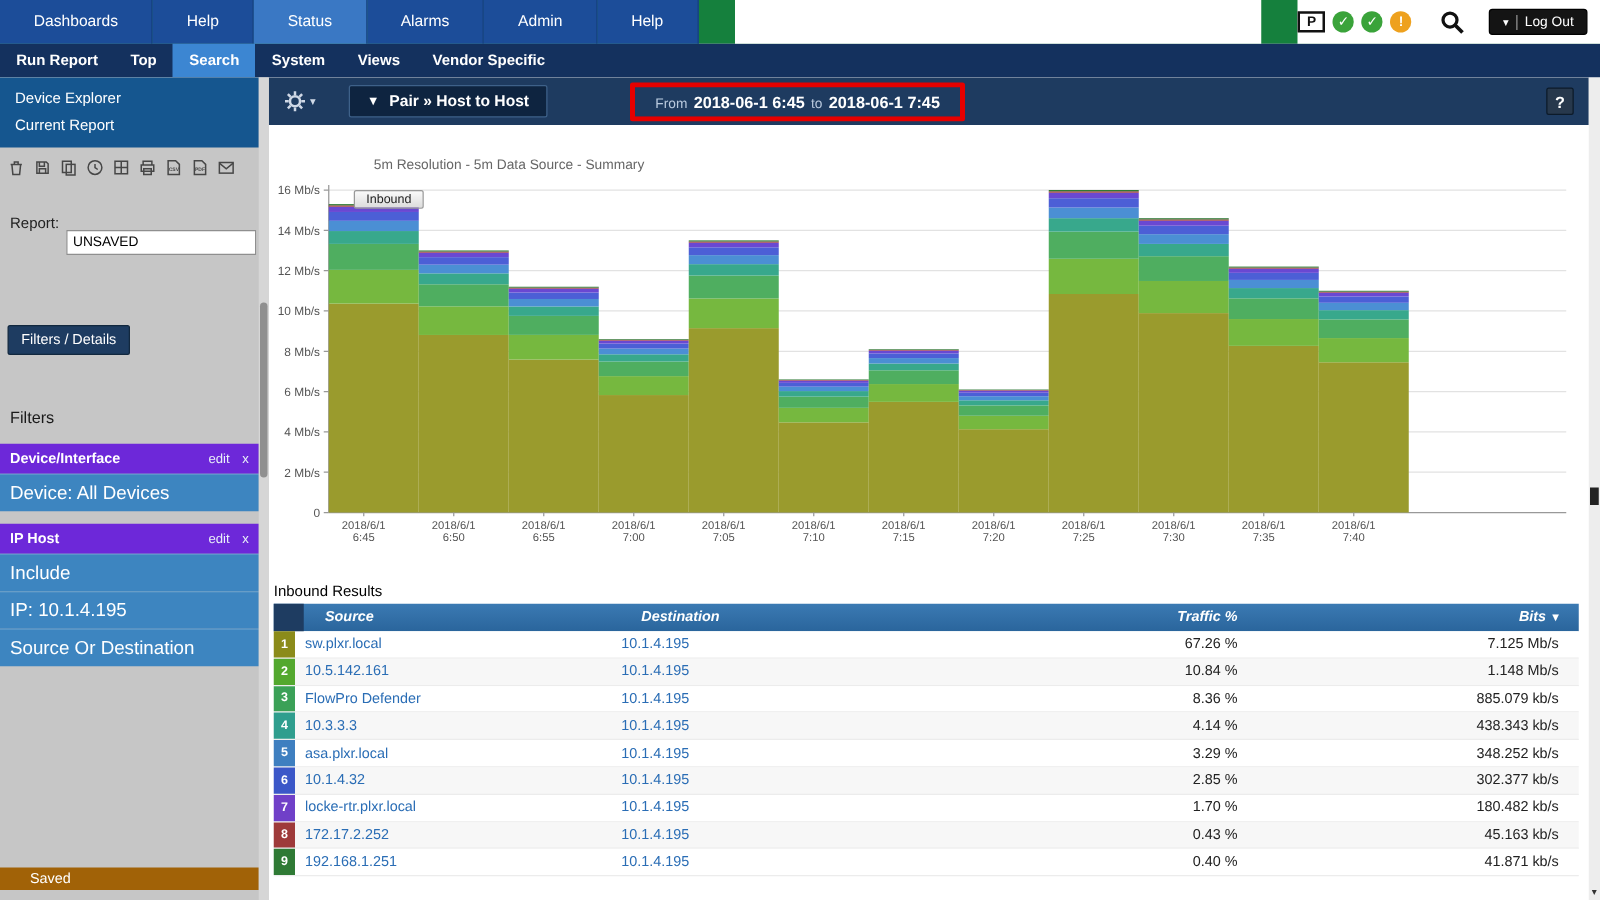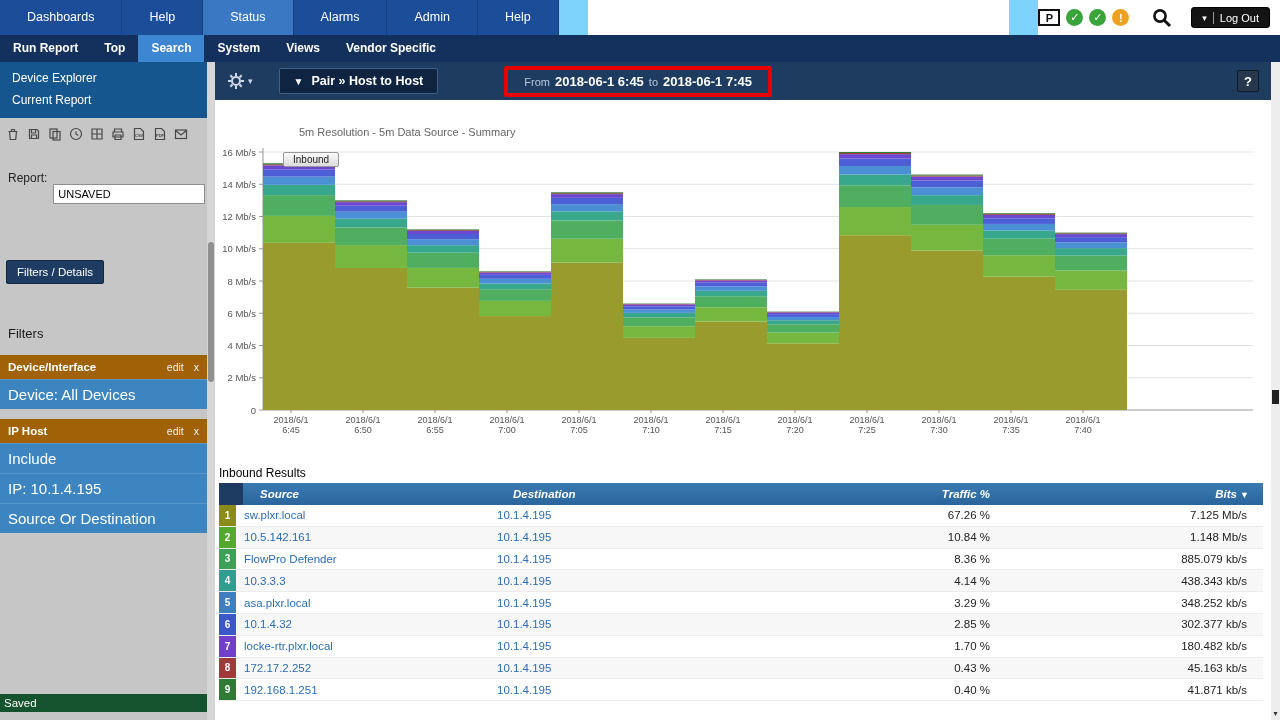--- a/index.html
+++ b/index.html
@@ -1,20 +1,20 @@
 <!DOCTYPE html>
 <html><head>
 <meta charset="utf-8">
 <style>
   * { margin:0; padding:0; box-sizing:border-box; }
   html,body { width:1280px; height:720px; overflow:hidden;
     font-family:"Liberation Sans","DejaVu Sans",sans-serif; background:#fff; }
 
   
-  #topbar { height:35px; background:#7dd3fc; display:flex; align-items:stretch;gap:29px; }
+  #topbar { height:35px; background:#15803d; display:flex; align-items:stretch;gap:29px; }
   #top-nav { display:flex; }
   #top-nav .tab { background:#1c4d99; color:#fff; font-size:12.5px; line-height:35px;
     padding:0 27px; border-right:1px solid #16407f; cursor:pointer; white-space:nowrap; }
   #top-nav .tab.active { background:#3a78c4; }
   #top-spacer { flex:1; background:#fff; }
   #top-right { display:flex; align-items:center; gap:6px; padding-right:10px; background:#fff; }
   #status-icons { display:flex; align-items:center; gap:6px; }
   .sicon.circle { width:17px; height:17px; border-radius:50%; color:#fff; font-size:11px;
     font-weight:bold; display:flex; align-items:center; justify-content:center; cursor:pointer; }
   .sicon.logo { width:22px; height:17px; border:2px solid #111; background:#fff; color:#111;
@@ -45,28 +45,28 @@
   .ticon text { fill:#474747; stroke:none; font-weight:bold; font-family:"Liberation Sans",sans-serif; }
   #report-row { display:flex; align-items:center; gap:6px; padding:4px 8px 8px; }
   #report-row label { font-size:12px; color:#222; }
   #report-input { flex:1; height:20px; border:1px solid #8f8f8f; font-size:11px; padding:0 4px;
     font-family:"Liberation Sans",sans-serif; background:#fff;margin-top:32px; }
   #filters-details-btn { display:block; margin:48px 12px 0 6px; background:#1e3c61; color:#fff;
     border:1px solid #12283f; border-radius:2px; font-size:11.5px; padding:5px 10px; cursor:pointer;
     font-family:"Liberation Sans",sans-serif; }
   #filters-heading { margin:42px 0 14px 8px; font-size:13px; color:#1a1a1a; }
   .filter-group { margin-bottom:10px; }
-  .fg-header { background:#a16207; color:#fff; display:flex; align-items:center;
+  .fg-header { background:#6d28d9; color:#fff; display:flex; align-items:center;
     padding:6px 8px; font-size:11.5px; font-weight:bold; }
   .fg-actions { margin-left:auto; display:flex; gap:10px; font-weight:normal; font-size:10.5px; }
   .fg-actions a { color:#e8f0f8; cursor:pointer; }
   .fg-row { background:#3d85c0; color:#fff; font-size:15px; padding:6px 8px;
     border-top:1px solid rgba(255,255,255,.15); }
-  #saved-bar { position:absolute; left:0; right:8px; bottom:8px; height:18px; background:#14532d;
-    color:#fff; font-size:11.5px; line-height:18px; padding-left:4px; cursor:pointer; }
+  #saved-bar { position:absolute; left:0; right:8px; bottom:8px; height:18px; background:#a16207;
+    color:#fff; font-size:11.5px; line-height:18px; padding-left:24px; cursor:pointer; }
   #side-scroll { position:absolute; top:0; right:0; bottom:0; width:8px; background:#d6d6d6; cursor:pointer; }
   #side-scroll .thumb { width:6px; margin:180px 0 0 1px; height:140px; background:#909090; border-radius:3px; }
 
   
   #main { flex:1; display:flex; flex-direction:column; background:#fff; min-width:0; }
   #report-toolbar { height:38px; background:#1e3b60; display:flex; align-items:center; flex:none; }
   #gear-btn { margin-left:12px; display:flex; align-items:center; gap:3px; cursor:pointer; }
   #gear-btn .caret { color:#cfd8e6; font-size:9px; }
   #pair-btn { margin-left:26px; background:#0e2440; border:1px solid #3e6189; border-radius:2px;
     color:#fff; font-size:12.5px; font-weight:bold; padding:5px 14px; display:flex; gap:8px;

